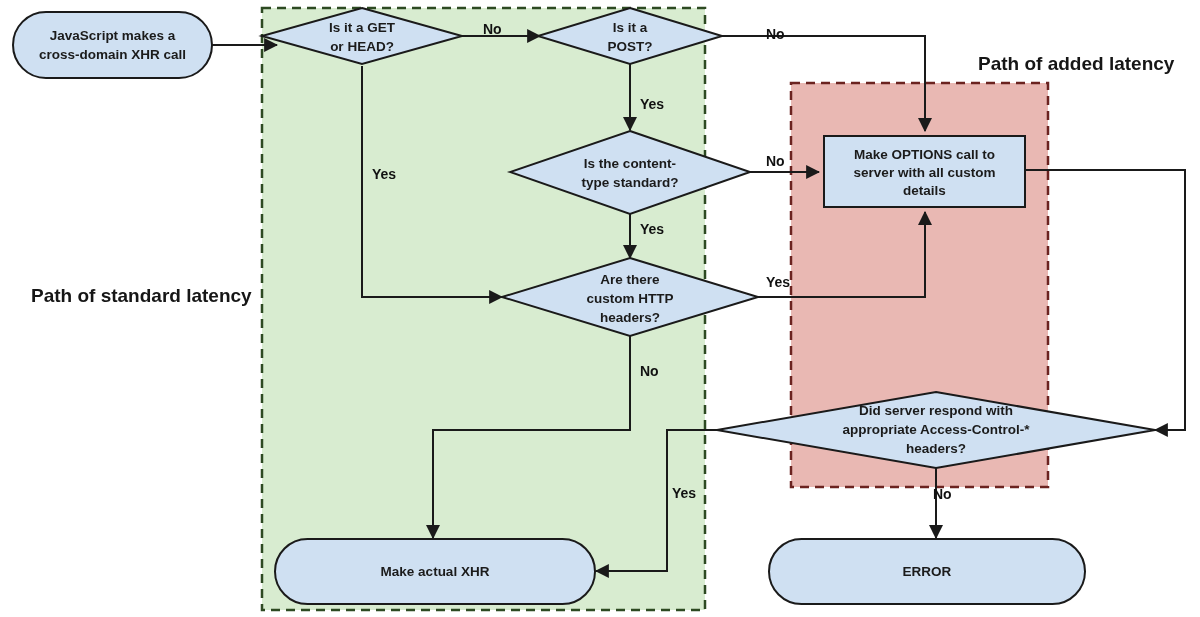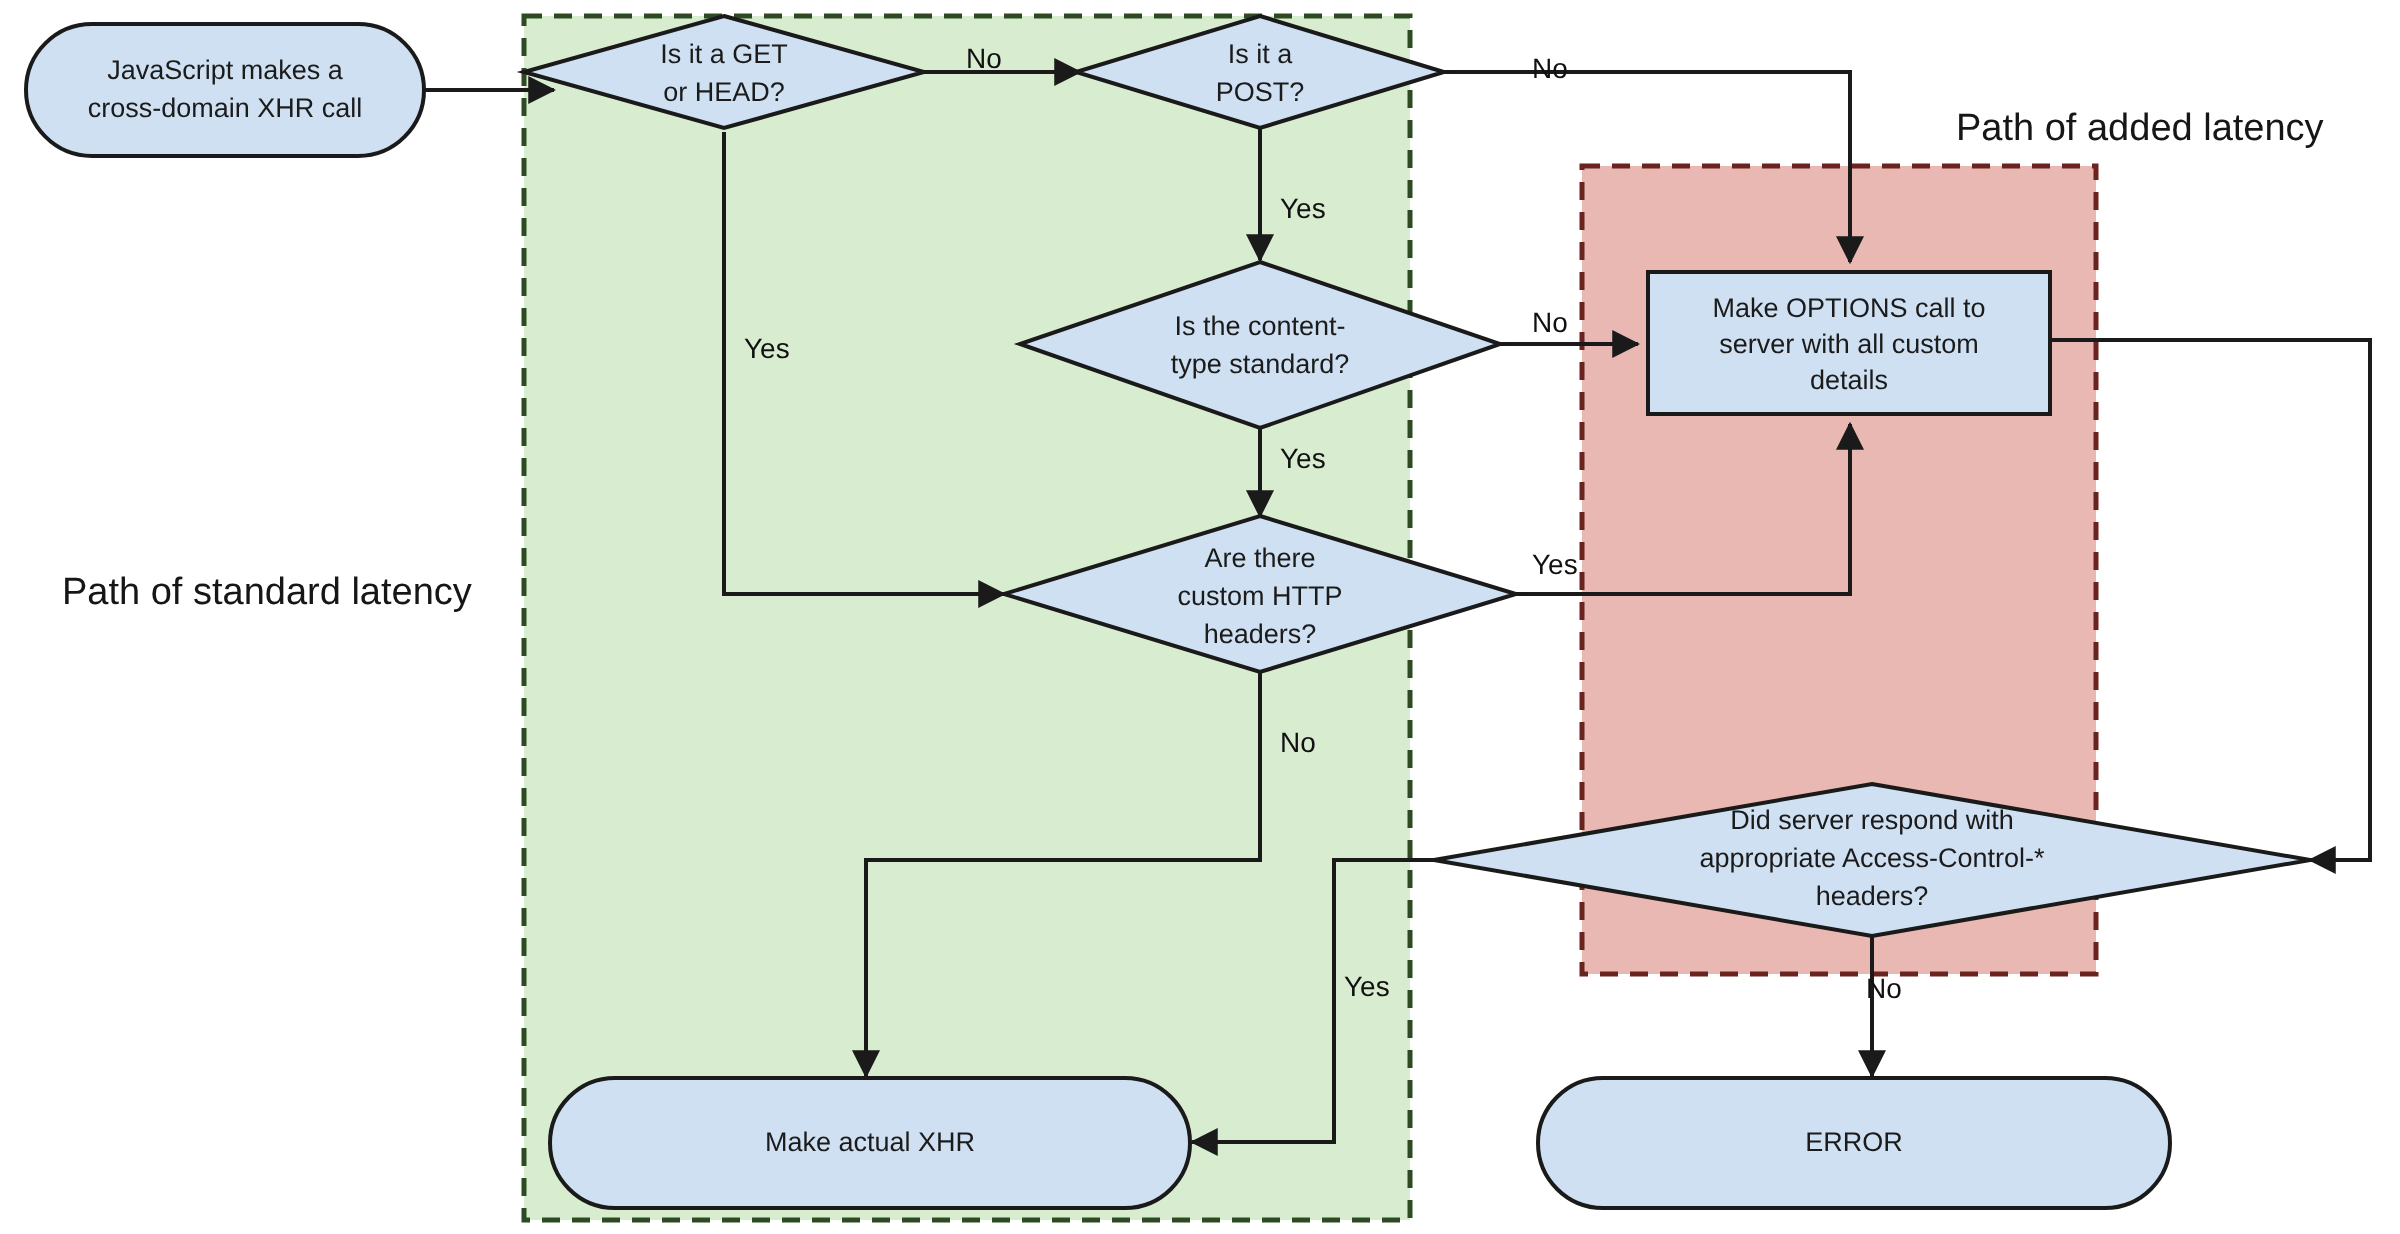--- a/index.html
+++ b/index.html
@@ -1,18 +1,18 @@
 <!DOCTYPE html>
 <html><head>
 <meta charset="utf-8">
 <style>
   html,body{margin:0;padding:0;background:#ffffff;}
   body{width:1200px;height:617px;overflow:hidden;
        font-family:"Liberation Sans","DejaVu Sans",sans-serif;}
-  #stage{position:relative;width:1200px;height:617px;}
+  #stage{position:relative;width:1200px;height:617px;font-weight:bold;}
   svg#flow{position:absolute;top:0;left:0;width:1200px;height:617px;}
   .node-text{font-family:"Liberation Sans","DejaVu Sans",sans-serif;
              font-size:13.5px;fill:#1b1b1b;text-anchor:middle;
              dominant-baseline:middle;}
   .edge-label{font-family:"Liberation Sans","DejaVu Sans",sans-serif;
               font-size:14px;fill:#111111;}
   .zone-label{font-family:"Liberation Sans","DejaVu Sans",sans-serif;
               font-size:19px;fill:#161616;}
   .shape{stroke:#1a1a1a;stroke-width:2;}
   .conn{stroke:#1a1a1a;stroke-width:2;fill:none;}

